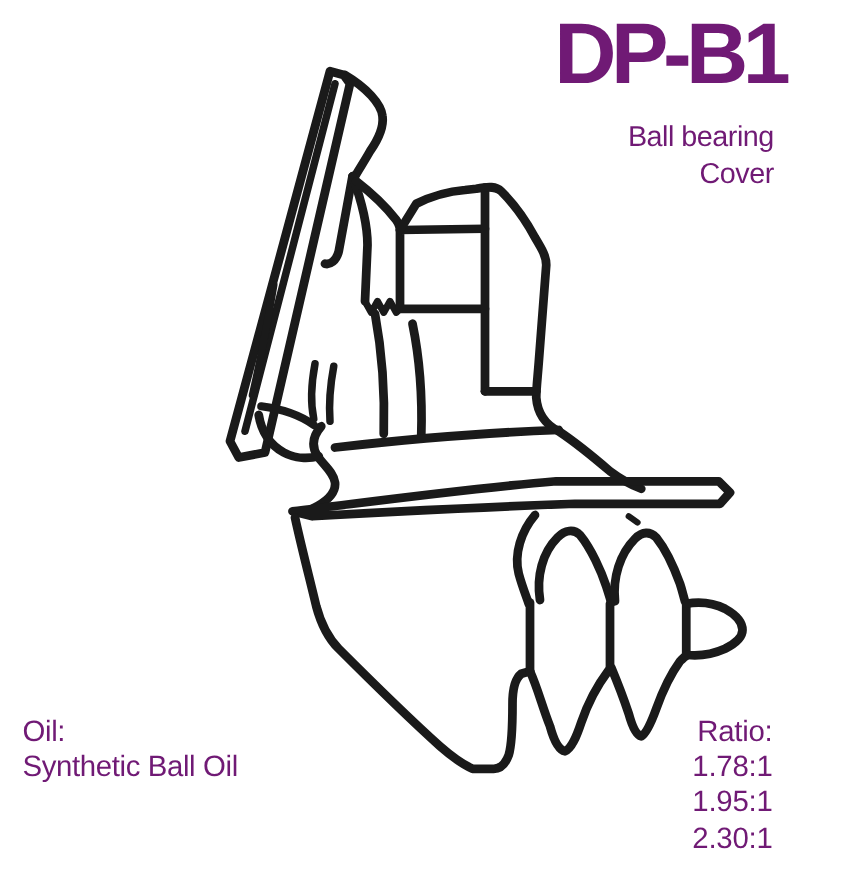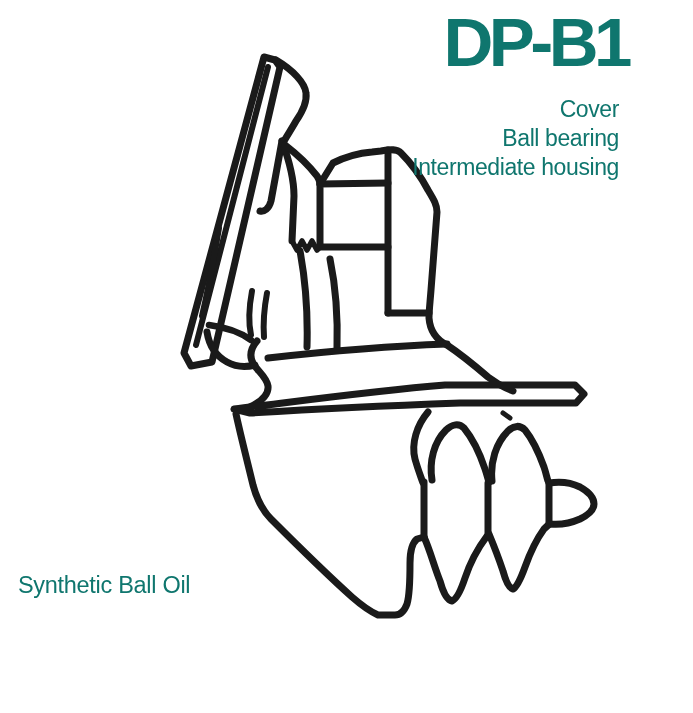--- a/index.html
+++ b/index.html
@@ -2,21 +2,21 @@
 <html><head>
 <meta charset="utf-8">
 <style>
   html,body{margin:0;padding:0;background:#ffffff;}
   .stage{
     position:relative;
     width:641px;height:713px;
     background:#ffffff;
     overflow:hidden;
     font-family:"Liberation Sans", sans-serif;
-    color:#0f766e;
+    color:#701a75;
   }
   .drawing{position:absolute;left:0;top:0;width:693px;height:713px;}
   .model-title{
     position:absolute;top:8px;right:13px;
     font-size:69px;font-weight:bold;letter-spacing:-4.5px;line-height:1;
     white-space:nowrap;
   }
   .callouts{
     position:absolute;top:95px;right:22px;
     text-align:right;font-size:23px;line-height:28.8px;letter-spacing:-0.4px;
@@ -80,23 +80,29 @@
       <path d="M549,483 L549,523"></path>
       <path d="M549,483 C561,481 572,483 580,487 C589,492 594,498 594,504 C594,510 588,515 580,519 C571,523 560,525 550,524"></path>
       <path d="M424,537 C430,550 434,566 440,581 C443,592 447,600 452,601 C457,599 461,590 465,578 C470,563 478,548 487,536"></path>
       <path d="M489,534 C494,546 499,559 503,571 C506,582 509,588 513,589 C517,587 521,578 525,567 C530,553 536,540 544,529 C546,527 548,525 550,524"></path>
     </g>
   </svg>
 
   <div class="model-title">DP-B1</div>
 
   <div class="callouts">
+    <div>Ball bearing</div>
     <div>Cover</div>
-    <div>Ball bearing</div>
-    <div>Intermediate housing</div>
   </div>
 
   <div class="oil-block">
+    <div>Oil:</div>
     <div>Synthetic Ball Oil</div>
   </div>
 
+  <div class="ratio-block">
+    <div>Ratio:</div>
+    <div>1.78:1</div>
+    <div>1.95:1</div>
+    <div>2.30:1</div>
+  </div>
 
 </div>
 
 </body></html>

